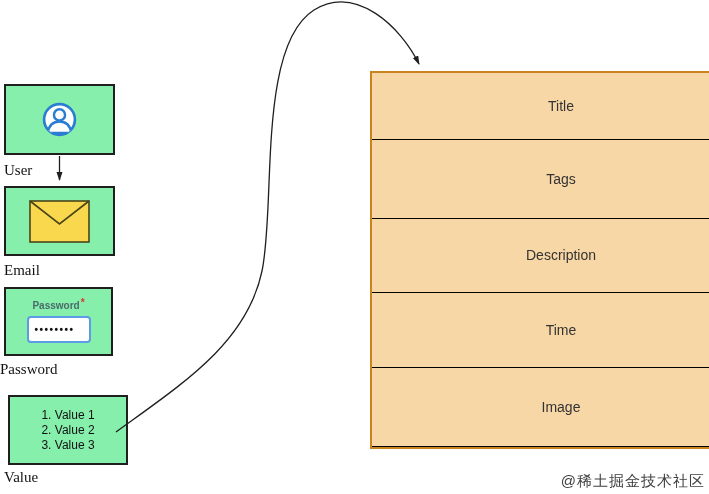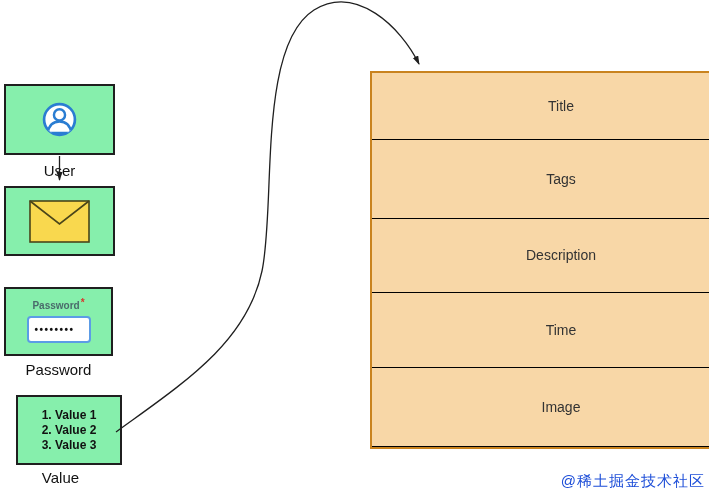--- a/index.html
+++ b/index.html
@@ -7,23 +7,23 @@
   body { font-family:"Liberation Sans", sans-serif; }
 
   .canvas { position:relative; width:709px; height:494px; background:#ffffff; overflow:hidden; }
 
   
   .gbox { position:absolute; background:#86efac; border:2px solid #1f1f1f;
           display:flex; align-items:center; justify-content:center; }
   .box-user     { left:4px; top:84px;  width:111px; height:71px; }
   .box-email    { left:4px; top:186px; width:111px; height:70px; }
   .box-password { left:4px; top:287px; width:109px; height:69px; flex-direction:column; }
-  .box-events   { left:16px; top:395px; width:106px; height:70px;font-weight:bold; }
+  .box-events   { left:8px; top:395px; width:120px; height:70px; }
 
-  .node-label { position:absolute; text-align:center; font-size:15px; color:#111; line-height:17px; }
+  .node-label { position:absolute; text-align:left; font-size:15px; color:#111; line-height:17px;font-family:Liberation Serif, serif; }
   .label-user     { left:4px; top:162px; width:111px; }
   .label-email    { left:4px; top:262px; width:111px; }
   .label-password { left:0px; top:361px; width:117px; }
   .label-events   { left:4px; top:469px; width:113px; }
 
   
   .pw-label-row { font-size:10px; font-weight:bold; color:#4A6B6B; line-height:12px; }
   .pw-required  { color:#D9342B; position:relative; top:-3px; margin-left:1px; font-size:10px; }
   .pw-input { margin-top:4px; width:64px; height:27px; background:#ffffff; border:2px solid #5C9CE6;
               border-radius:4px; display:flex; align-items:center; padding-left:6px;
@@ -41,21 +41,21 @@
   .trow:nth-child(2) { flex-grow:69; }
   .trow:nth-child(3) { flex-grow:64; }
   .trow:nth-child(4) { flex-grow:66; }
   .trow:nth-child(5) { flex-grow:69; }
   .trow:nth-child(6) { flex-grow:54; border-bottom:none; }
 
   
   .connectors { position:absolute; left:0; top:0; width:709px; height:494px; pointer-events:none; }
 
   
-  .watermark { position:absolute; right:4px; bottom:3px; font-size:15px; color:#1d4ed8; letter-spacing:1px; }
+  .watermark { position:absolute; right:4px; bottom:3px; font-size:15px; color:#404040; letter-spacing:1px; }
 
   .icon-wrap { display:flex; align-items:center; justify-content:center; }
 </style>
 </head>
 <body>
 
 <div class="canvas">
 
   <div class="gbox box-user">
     <span class="icon-wrap">
@@ -76,20 +76,21 @@
   <div class="node-label label-user">User</div>
 
   <div class="gbox box-email">
     <span class="icon-wrap">
       <svg width="61" height="43" viewBox="0 0 61 43">
         <rect x="1" y="1" width="59" height="41" fill="#F9D84E" stroke="#4A451A" stroke-width="1.6"></rect>
         <path d="M1,1 L30.5,24 L60,1" fill="none" stroke="#4A451A" stroke-width="1.6"></path>
       </svg>
     </span>
   </div>
+  <div class="node-label label-email">Email</div>
 
   <div class="gbox box-password">
     <div class="pw-label-row">
       <span>Password</span><span class="pw-required">*</span>
     </div>
     <div class="pw-input">
       <span>••••••••</span>
     </div>
   </div>
   <div class="node-label label-password">Password</div>

